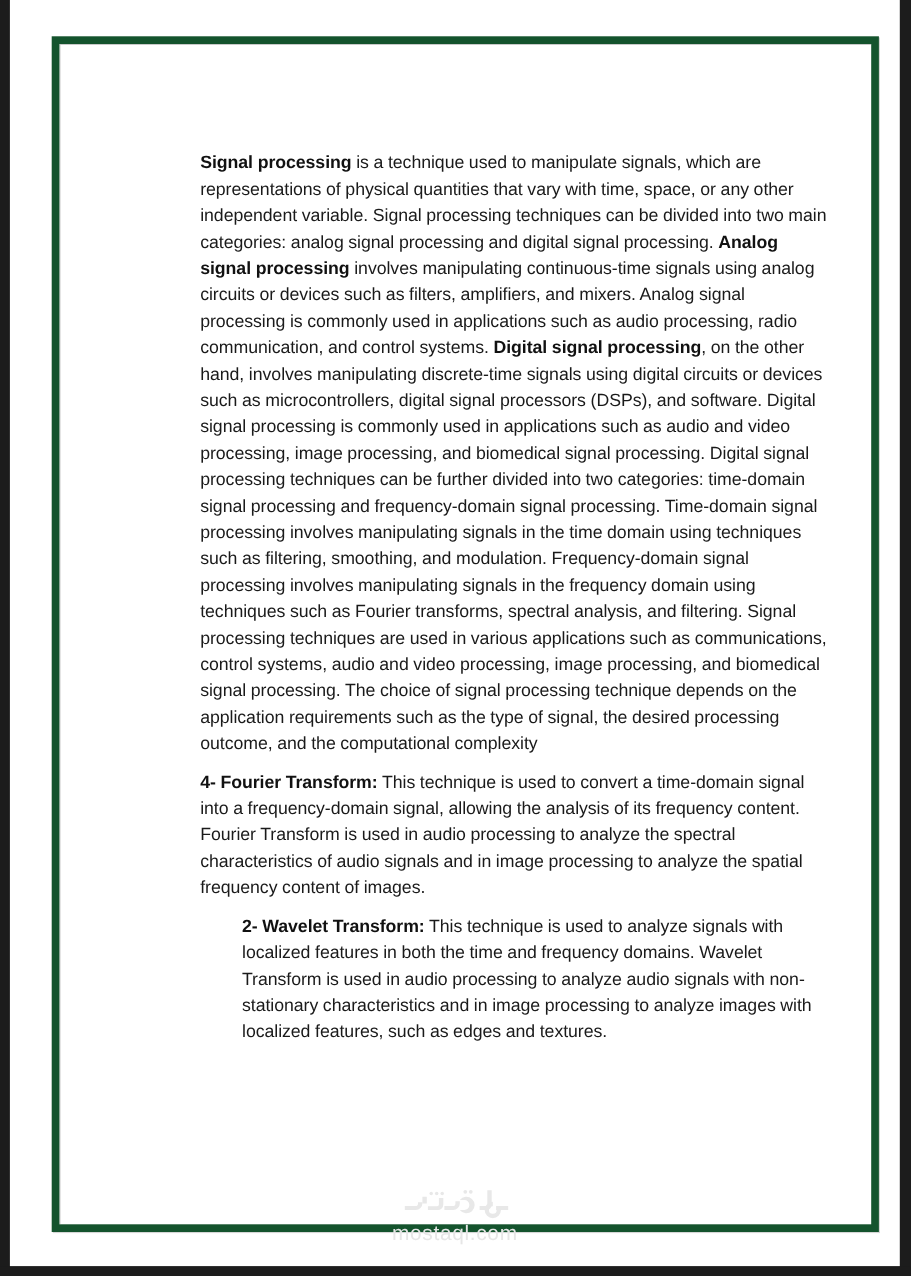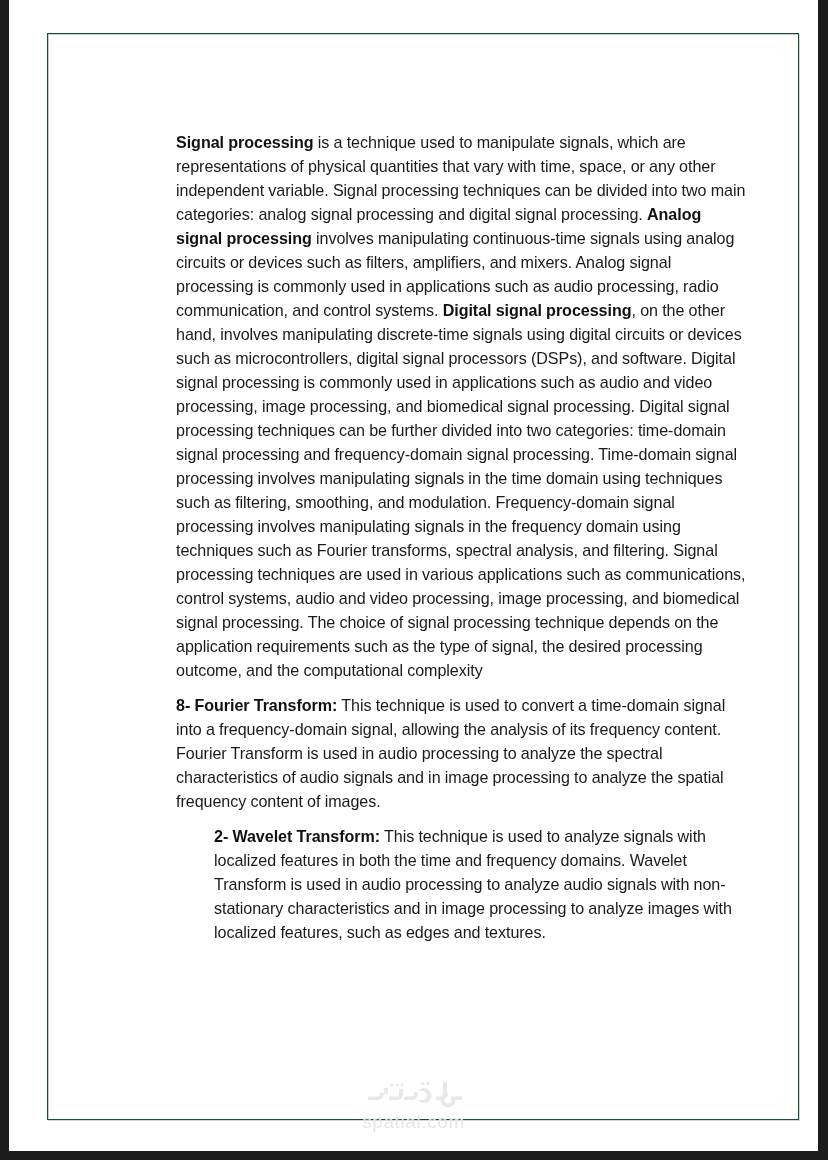--- a/index.html
+++ b/index.html
@@ -24,21 +24,21 @@
     background: #ffffff;
   }
 
   
   .page-frame {
     position: absolute;
     left: 38px;
     top: 33px;
     width: 752px;
     height: 1087px;
-    border: 1px solid #14532d;
+    border: 7px solid #14532d;
     box-shadow: 1px 1px 0 0 #c9c9c9 inset, 1px 1px 0 0 #d6d6d6;
     box-sizing: border-box;
     background: #ffffff;
   }
 
   .content {
     position: absolute;
     left: 128px;
     top: 96px;
     width: 574px;
@@ -92,21 +92,21 @@
 
 <div class="band-left"></div>
 <div class="band-right"></div>
 <div class="band-bottom"></div>
 
 <div class="page-sheet">
 
   <div class="page-frame">
     <div class="content" id="doc-body">
         <p class="para"><b class="lead">Signal processing</b><span> is a technique used to manipulate signals, which are representations of physical quantities that vary with time, space, or any other independent variable. Signal processing techniques can be divided into two main categories: analog signal processing and digital signal processing. </span><b class="lead">Analog signal processing</b><span> involves manipulating continuous-time signals using analog circuits or devices such as filters, amplifiers, and mixers. Analog signal processing is commonly used in applications such as audio processing, radio communication, and control systems. </span><b class="lead">Digital signal processing</b><span>, on the other hand, involves manipulating discrete-time signals using digital circuits or devices such as microcontrollers, digital signal processors (DSPs), and software. Digital signal processing is commonly used in applications such as audio and video processing, image processing, and biomedical signal processing. Digital signal processing techniques can be further divided into two categories: time-domain signal processing and frequency-domain signal processing. Time-domain signal processing involves manipulating signals in the time domain using techniques such as filtering, smoothing, and modulation. Frequency-domain signal processing involves manipulating signals in the frequency domain using techniques such as Fourier transforms, spectral analysis, and filtering. Signal processing techniques are used in various applications such as communications, control systems, audio and video processing, image processing, and biomedical signal processing. The choice of signal processing technique depends on the application requirements such as the type of signal, the desired processing outcome, and the computational complexity</span></p>
-        <p class="para"><b class="lead">8- Fourier Transform:</b><span> This technique is used to convert a time-domain signal into a frequency-domain signal, allowing the analysis of its frequency content. Fourier Transform is used in audio processing to analyze the spectral characteristics of audio signals and in image processing to analyze the spatial frequency content of images.</span></p>
+        <p class="para"><b class="lead">4- Fourier Transform:</b><span> This technique is used to convert a time-domain signal into a frequency-domain signal, allowing the analysis of its frequency content. Fourier Transform is used in audio processing to analyze the spectral characteristics of audio signals and in image processing to analyze the spatial frequency content of images.</span></p>
         <p class="para"><b class="lead">2- Wavelet Transform:</b><span> This technique is used to analyze signals with localized features in both the time and frequency domains. Wavelet Transform is used in audio processing to analyze audio signals with non-stationary characteristics and in image processing to analyze images with localized features, such as edges and textures.</span></p>
       </div>
   </div>
 
   <div class="watermark">
     <span class="wm-logo">
       <svg width="104" height="30" viewBox="0 0 104 30" aria-hidden="true">
         <g fill="#e8e8e8">
 
           <path d="M6 22 h10 a6 6 0 0 0 6-6 v-1 h-4 v1 a2.4 2.4 0 0 1-2.4 2.4 H6 z"></path>
@@ -118,16 +118,16 @@
           <path d="M42 22 h8 a6 6 0 0 0 6-6 v-2 h-4 v2 a2.4 2.4 0 0 1-2.4 2.4 H42 z"></path>
           <path d="M56 13 a7.5 7.5 0 1 1 0 9 h4.2 a3.6 3.6 0 1 0 0-9 z"></path>
           <circle cx="61" cy="5.5" r="1.7"></circle>
           <circle cx="66" cy="5.5" r="1.7"></circle>
           <path d="M74 22 h6 a5 5 0 0 0 5-5 V4 h-4 v13 a1.4 1.4 0 0 1-1.4 1.4 h-5.6 z"></path>
           <path d="M86 14.6 a7.4 7.4 0 1 0 7.4 7.4 h-3.9 a3.5 3.5 0 1 1-3.5-3.5 z"></path>
           <path d="M89 22 h11 v-3.6 H89 z"></path>
         </g>
       </svg>
     </span>
-    <span class="wm-domain">spatial.com</span>
+    <span class="wm-domain">mostaql.com</span>
   </div>
 
 </div>
 
 </body></html>

